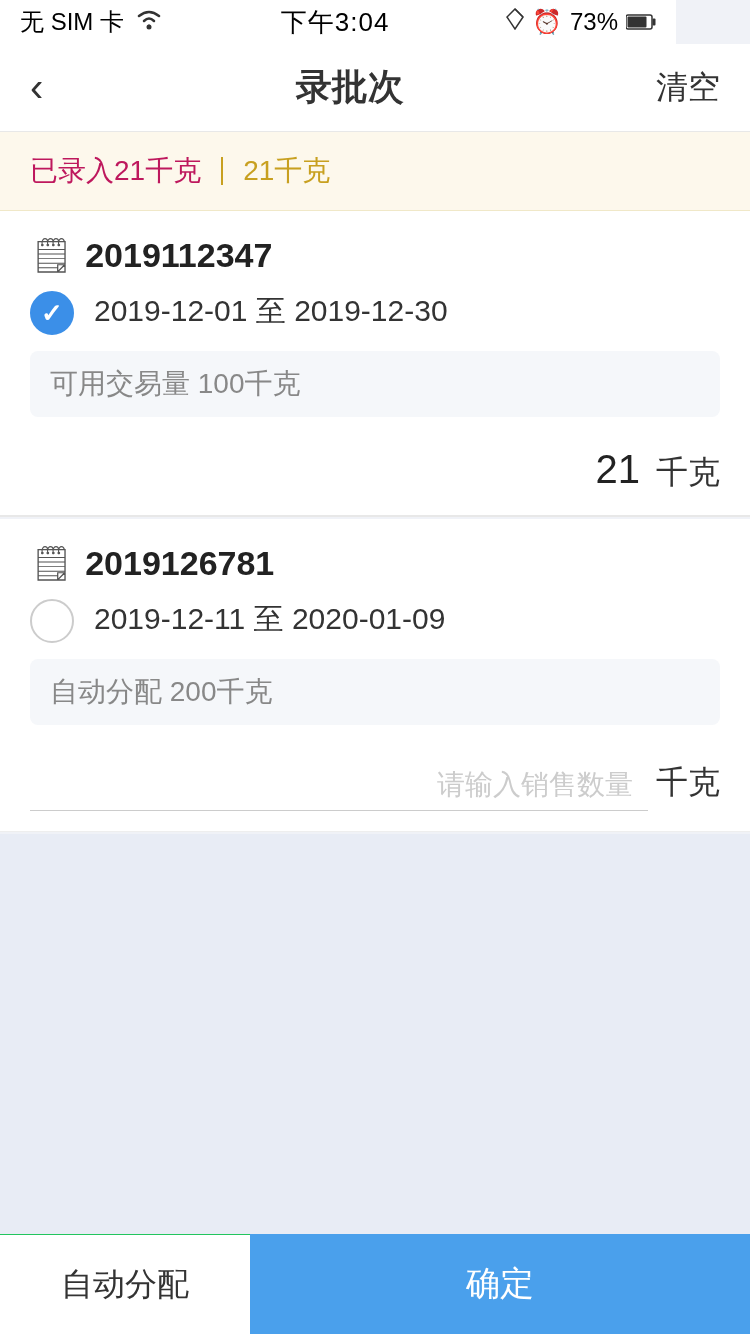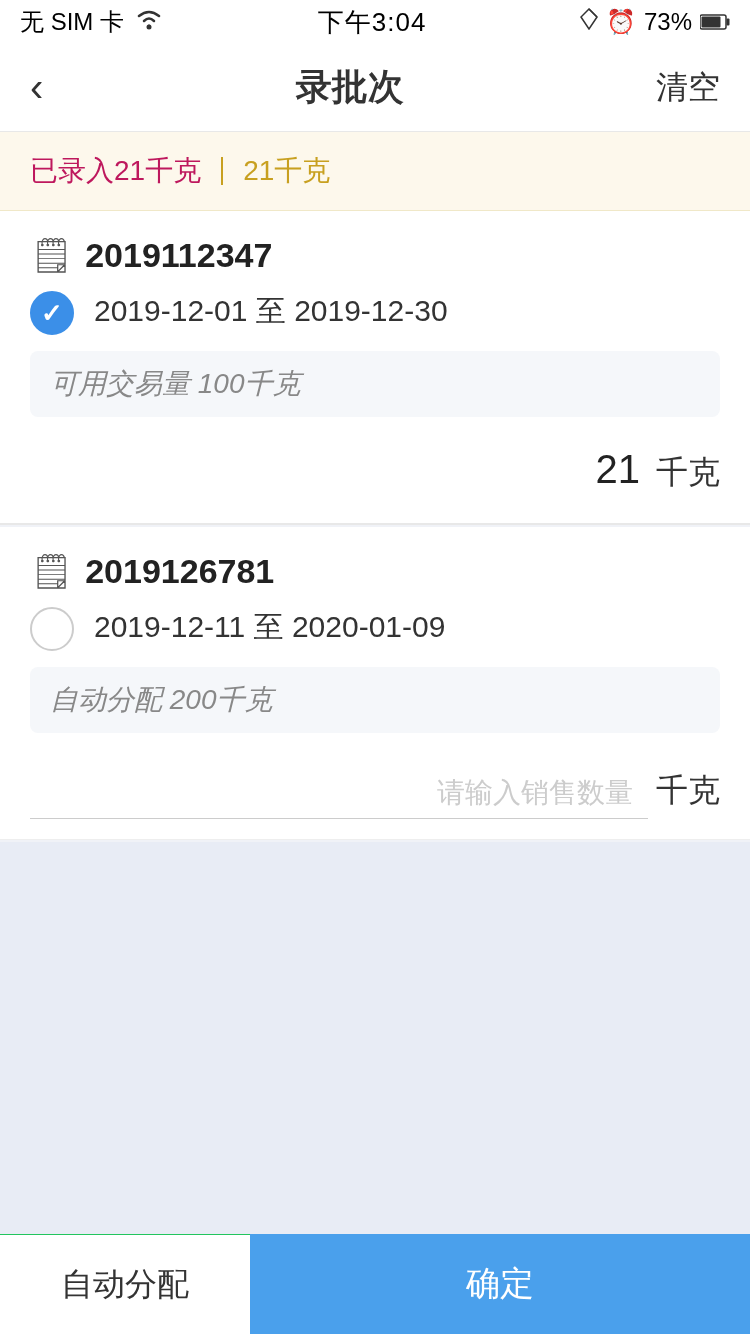--- a/index.html
+++ b/index.html
@@ -7,21 +7,21 @@
     body {
       width: 750px;
       min-height: 1334px;
       font-family: -apple-system, 'PingFang SC', 'Helvetica Neue', sans-serif;
       background: #f0f2f7;
       overflow-x: hidden;
     }
 
     
     .status-bar {
-      width: 750px;
+      width: 676px;
       height: 44px;
       background: #fff;
       display: flex;
       align-items: center;
       justify-content: space-between;
       padding: 0 20px;
       font-size: 26px;
       font-weight: 500;
     }
     .status-bar-left {
@@ -143,21 +143,20 @@
     }
     .batch-avail-row {
       margin: 8px 30px 20px 30px;
       background: #f5f7fa;
       border-radius: 8px;
       padding: 14px 20px;
     }
     .batch-avail-text {
       font-size: 28px;
       color: #888;
-      font-style: italic;
     }
     .batch-input-row {
       display: flex;
       align-items: center;
       justify-content: flex-end;
       padding: 10px 30px 20px 30px;
       gap: 8px;
       border-bottom: 1px solid #eee;
     }
     .batch-input {
@@ -176,21 +175,21 @@
       font-size: 28px;
     }
     .batch-unit {
       font-size: 32px;
       color: #333;
     }
     .batch-value-display {
       display: flex;
       align-items: baseline;
       justify-content: flex-end;
-      padding: 10px 30px 28px 30px;
+      padding: 10px 30px 20px 30px;
       gap: 16px;
       border-bottom: 2px solid #e8e8e8;
     }
     .batch-value-num {
       font-size: 40px;
       color: #222;
       font-weight: 500;
     }
     .batch-value-unit {
       font-size: 32px;

